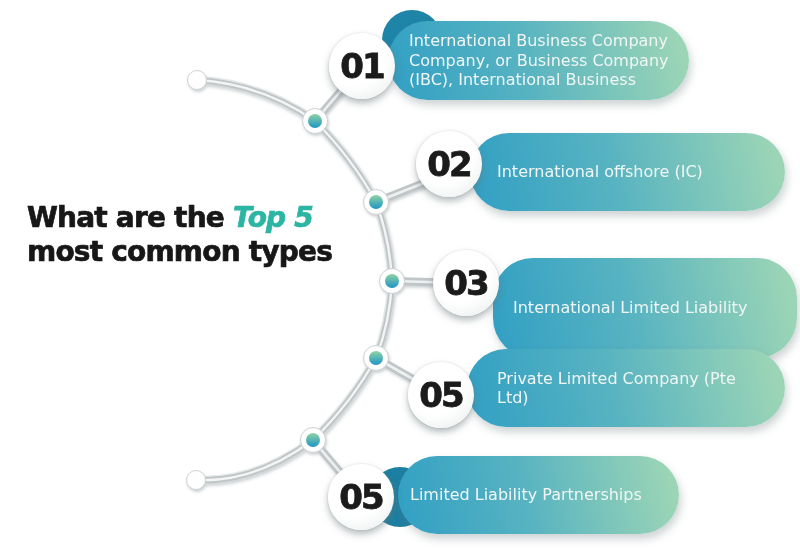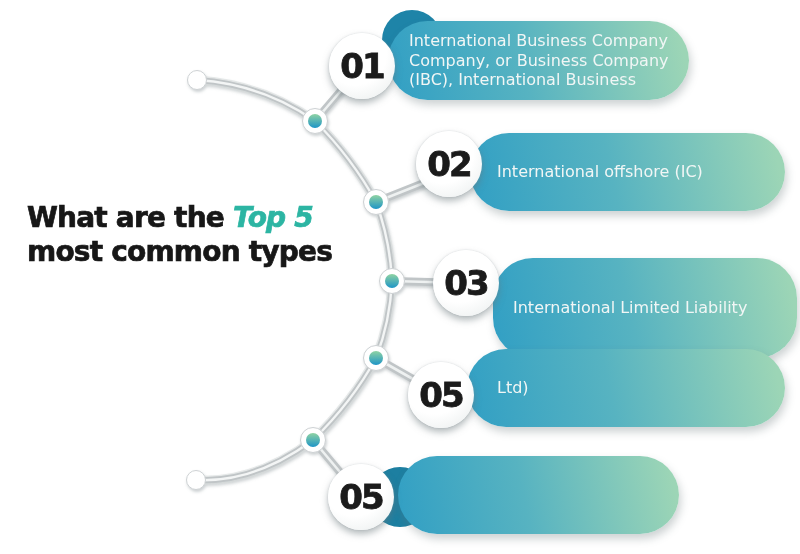--- a/index.html
+++ b/index.html
@@ -114,23 +114,25 @@
   <span>Company, or Business Company</span>
   <span>(IBC), International Business</span>
 </div>
 <div class="pill p2">
   <span>International offshore (IC)</span>
 </div>
 <div class="pill p3">
   <span>International Limited Liability</span>
 </div>
 <div class="pill p4">
+  <span>Private Limited Company (Pte</span>
   <span>Ltd)</span>
 </div>
 <div class="pill p5">
+  <span>Limited Liability Partnerships</span>
 </div>
 
 <div class="badge b1">
     <span>01</span>
   </div>
 <div class="badge b2">
     <span>02</span>
   </div>
 <div class="badge b3">
     <span>03</span>

